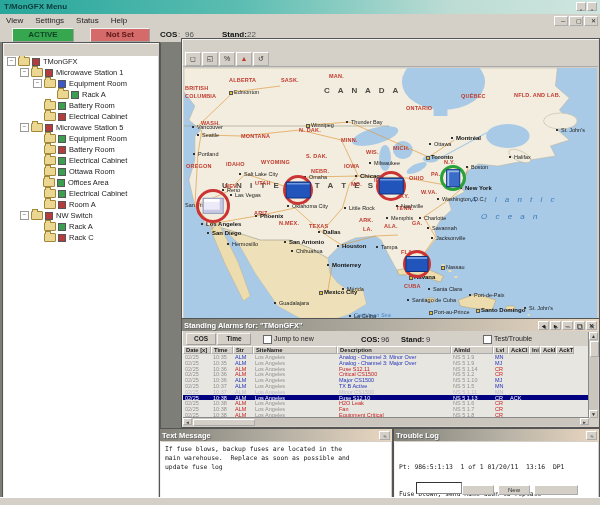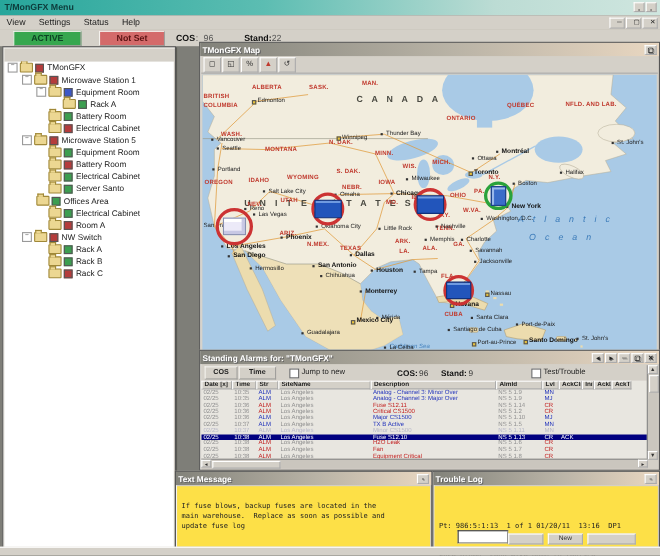--- a/index.html
+++ b/index.html
@@ -59,23 +59,23 @@
   .chk{position:absolute;width:7px;height:7px;background:#fff;border:1px solid #666}
   #alarmtbl{position:absolute;left:1px;top:27px;right:10px;bottom:9px;background:#e8e6e0;overflow:hidden}
   .hcell{position:absolute;top:0;height:8px;background:#d4d0c8;border:1px outset #fff;
     font-size:5.8px;font-weight:bold;color:#222;box-sizing:border-box;padding-left:2px;overflow:hidden;white-space:nowrap}
   .arow{position:absolute;left:0;right:0;height:5.8px;font-size:5.5px;white-space:nowrap;overflow:hidden}
   .acell{position:absolute;top:0;padding-left:2px;box-sizing:border-box;overflow:hidden;white-space:nowrap;height:100%}
   .vsb{position:absolute;top:13px;right:1px;width:9px;bottom:9px;background:#cac6be;border-left:1px solid #888}
   .hsb{position:absolute;left:1px;right:10px;bottom:1px;height:8px;background:#cac6be;border-top:1px solid #888}
   .sbtn{position:absolute;background:#d4d0c8;border:1px outset #fff;font-size:5px;text-align:center;color:#333;box-sizing:border-box}
   
-  .msgbody{position:absolute;left:1px;top:13px;right:1px;bottom:1px;background:#fde047;
+  .msgbody{position:absolute;left:1px;top:13px;right:1px;bottom:1px;background:#ffffff;
     font-family:"DejaVu Sans Mono",monospace;font-size:6.4px;line-height:9px;color:#222;
-    padding:14px 4px;box-sizing:border-box;white-space:pre-wrap}
+    padding:3px 4px;box-sizing:border-box;white-space:pre-wrap}
   .smallbtn{position:absolute;height:10px;background:#d4d0c8;border:1px outset #fff;
     font-size:6px;line-height:9px;text-align:center;color:#333;box-sizing:border-box}
   #statusbar{left:0;top:497px;width:600px;height:8px;background:#d4d0c8;border-top:1px solid #fff}
 </style>
 </head>
 <body>
 
 <div class="abs" id="titlebar">
   <span>T/MonGFX Menu</span>
   <span class="abs" style="right:3px;top:2px;display:flex">
@@ -162,23 +162,23 @@
       <div class="trow" style="padding-left: 29px;">
         <span class="expbox" style="visibility: hidden;"></span>
         <span class="folder"></span>
         <span class="sq" style="background: rgb(60, 158, 80);"></span>
         <span>Electrical Cabinet</span>
       </div>
       <div class="trow" style="padding-left: 29px;">
         <span class="expbox" style="visibility: hidden;"></span>
         <span class="folder"></span>
         <span class="sq" style="background: rgb(60, 158, 80);"></span>
-        <span>Server Santo</span>
-      </div>
-      <div class="trow" style="padding-left: 18px;">
+        <span>Ottawa Room</span>
+      </div>
+      <div class="trow" style="padding-left: 28px;">
         <span class="expbox" style="visibility: hidden;"></span>
         <span class="folder"></span>
         <span class="sq" style="background: rgb(60, 158, 80);"></span>
         <span>Offices Area</span>
       </div>
       <div class="trow" style="padding-left: 29px;">
         <span class="expbox" style="visibility: hidden;"></span>
         <span class="folder"></span>
         <span class="sq" style="background: rgb(60, 158, 80);"></span>
         <span>Electrical Cabinet</span>
@@ -197,38 +197,27 @@
       </div>
       <div class="trow" style="padding-left: 29px;">
         <span class="expbox" style="visibility: hidden;"></span>
         <span class="folder"></span>
         <span class="sq" style="background: rgb(60, 158, 80);"></span>
         <span>Rack A</span>
       </div>
       <div class="trow" style="padding-left: 29px;">
         <span class="expbox" style="visibility: hidden;"></span>
         <span class="folder"></span>
-        <span class="sq" style="background: rgb(60, 158, 80);"></span>
-        <span>Rack B</span>
-      </div>
-      <div class="trow" style="padding-left: 29px;">
-        <span class="expbox" style="visibility: hidden;"></span>
-        <span class="folder"></span>
         <span class="sq" style="background: rgb(180, 60, 60);"></span>
         <span>Rack C</span>
       </div>
     </div>
 </div>
 
 <div class="panel" style="left:181px;top:38px;width:417px;height:280px">
-  <div class="ptitle">
-    <span>TMonGFX Map</span>
-    <span class="grow"></span>
-    <span class="winbtn tb">▢</span>
-  </div>
   <div id="mapwrap">
     <div id="maptools">
         <span class="mtbtn">◻</span>
         <span class="mtbtn">◱</span>
         <span class="mtbtn">%</span>
         <span class="mtbtn" style="color: rgb(192, 58, 46);">▲</span>
         <span class="mtbtn">↺</span>
       </div>
     <div id="mapview">
       <svg width="413" height="250" viewBox="0 0 417 250" preserveAspectRatio="none">

